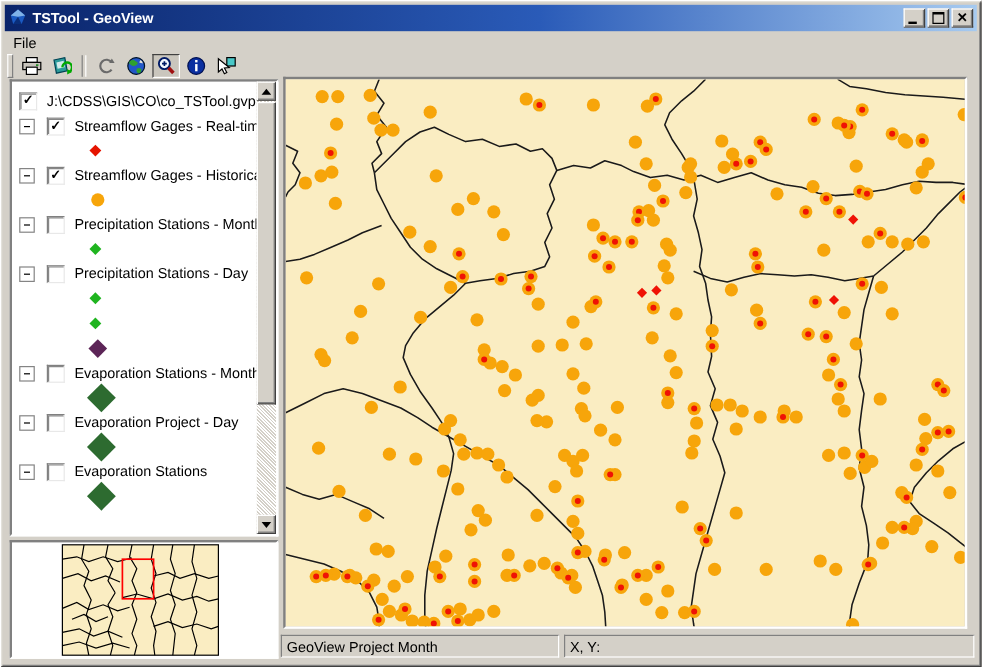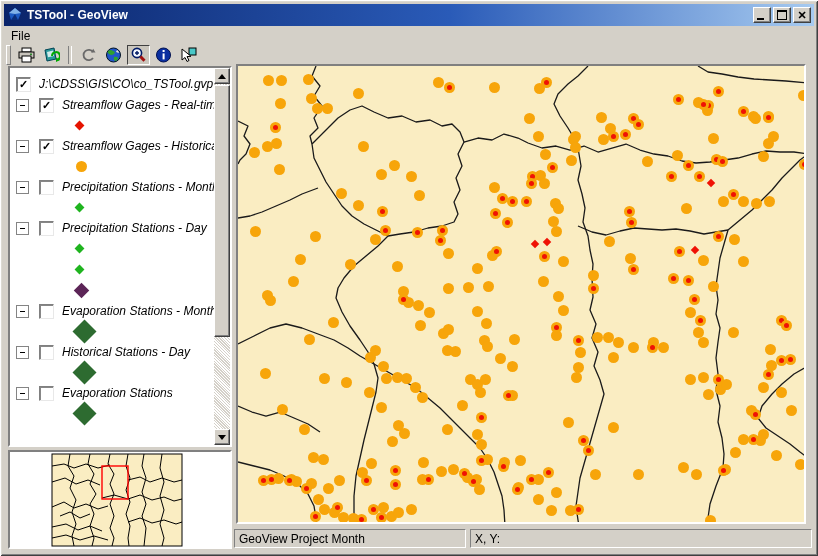--- a/index.html
+++ b/index.html
@@ -33,21 +33,21 @@
   #tree-panel{position:absolute;left:8px;top:66px;width:224px;height:381px;overflow:hidden;}
   #tree-content{position:absolute;left:0;top:0;right:16px;bottom:0;overflow:hidden;padding-top:5px;}
   .trow{display:flex;align-items:center;height:20px;padding-left:6px;}
   .trow.project{height:22px;}
   .exp{width:11px;height:11px;border:1px solid #848484;background:#fff;margin-right:10px;
        display:flex;align-items:center;justify-content:center;flex:0 0 auto;}
   .exp .minus{width:5px;height:1px;background:#000;}
   .cb{width:13px;height:13px;background:#fff;border:1px solid;border-color:#808080 #e8e8e8 #e8e8e8 #808080;
       box-shadow:inset 1px 1px 0 #404040a0;display:flex;align-items:center;justify-content:center;
       margin-right:8px;flex:0 0 auto;font-size:11px;font-weight:bold;color:#000;line-height:11px;}
-  .tlabel{font-size:12px;color:#000;white-space:nowrap;font-style:italic;}
+  .tlabel{font-size:12px;color:#000;white-space:nowrap;}
   .symrow{height:21px;display:flex;align-items:center;padding-left:66px;}
   .sym{display:block;}
   .sym.circle{border-radius:50%;}
   .sym.diamond{transform:rotate(45deg);}
   
   #overview-panel{position:absolute;left:8px;top:450px;width:224px;height:99px;}
   
   #map-panel{position:absolute;left:236px;top:64px;width:570px;height:460px;border:2px solid;
              border-color:#808080 #fff #fff #808080;box-sizing:border-box;overflow:hidden;}
   #map-canvas{position:absolute;left:0;top:0;width:566px;height:456px;background:#FAEDC2;overflow:hidden;}
@@ -215,21 +215,21 @@
           <span class="tlabel">Evaporation Stations - Month</span>
         </div>
         <div class="symrow">
           <span class="sym diamond" style="width: 17px; height: 17px; background: rgb(45, 107, 48);"></span>
         </div>
         <div class="trow">
           <span class="exp">
             <span class="minus"></span>
           </span>
           <span class="cb"></span>
-          <span class="tlabel">Historical Stations - Day</span>
+          <span class="tlabel">Evaporation Project - Day</span>
         </div>
         <div class="symrow">
           <span class="sym diamond" style="width: 17px; height: 17px; background: rgb(45, 107, 48);"></span>
         </div>
         <div class="trow">
           <span class="exp">
             <span class="minus"></span>
           </span>
           <span class="cb"></span>
           <span class="tlabel">Evaporation Stations</span>

